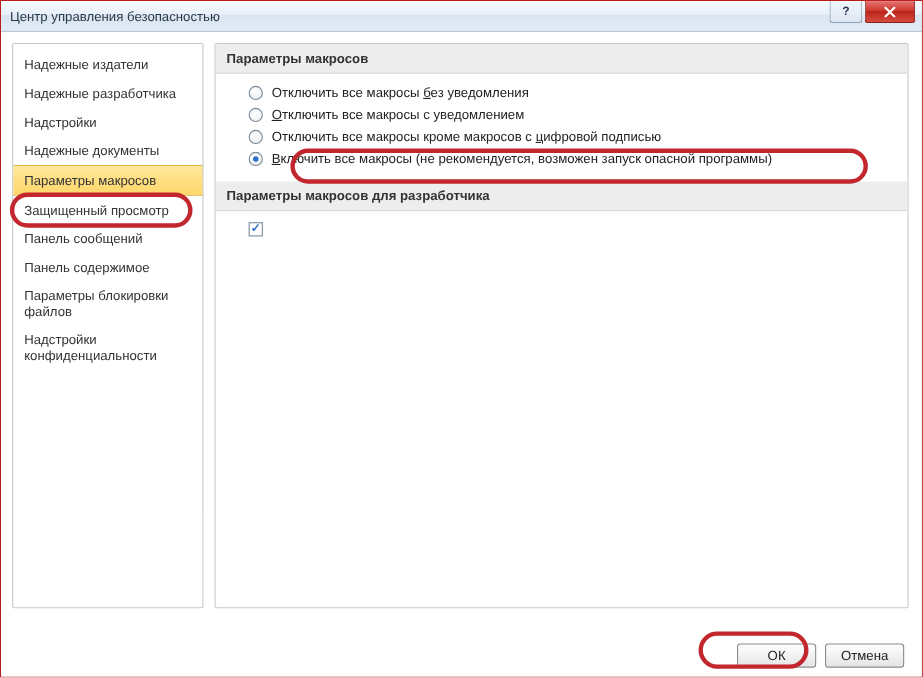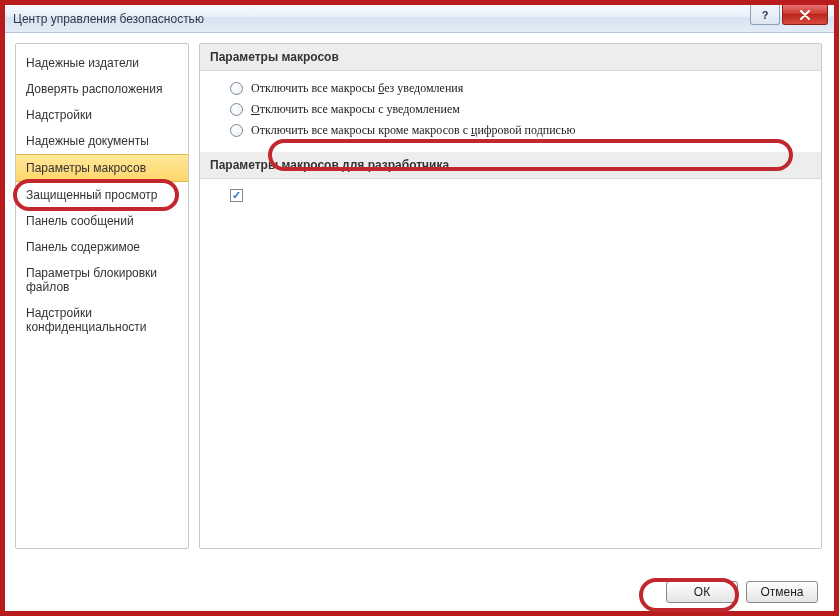--- a/index.html
+++ b/index.html
@@ -1,20 +1,20 @@
 <!DOCTYPE html>
 <html><head>
 <meta charset="utf-8">
 <style>
   * { box-sizing: border-box; }
   html, body { margin: 0; padding: 0; font-family: "Segoe UI", Tahoma, sans-serif; font-size: 12px; background: #fff; }
 
   .window {
     width: 839px; height: 616px;
-    border: 5px solid #b91c1c;
+    border: 1px solid #b91c1c;
     display: flex; flex-direction: column;
     background: #f0f0f0;
   }
 
   .titlebar {
     height: 28px;
     background: linear-gradient(to bottom, #f7fbff 0%, #e7eff8 45%, #d8e4f0 46%, #e2ecf7 100%);
     border-bottom: 1px solid #b6c5d6;
     display: flex; align-items: center;
     padding-left: 8px;
@@ -96,21 +96,20 @@
     background: #ededed;
     border-bottom: 1px solid #d9d9d9;
     padding: 6px 10px;
     font-weight: bold;
     color: #333;
   }
   .section-body {
     padding: 10px 18px 14px 30px;
     display: flex; flex-direction: column;
     gap: 6px;
-    font-family: Liberation Serif, serif;
   }
   .opt {
     display: flex; align-items: center;
     gap: 8px;
     position: relative;
   }
   .radio {
     width: 13px; height: 13px;
     border: 1px solid #7a8a99;
     border-radius: 50%;
@@ -175,21 +174,21 @@
         </svg>
       </div>
     </div>
   </div>
 
   <div class="client">
     <div class="panes">
 
       <div class="sidebar" id="sidebar">
           <div class="side-item">Надежные издатели</div>
-          <div class="side-item">Доверять расположения</div>
+          <div class="side-item">Надежные разработчика</div>
           <div class="side-item">Надстройки</div>
           <div class="side-item">Надежные документы</div>
           <div class="side-item selected">Параметры макросов</div>
           <div class="side-item">Защищенный просмотр</div>
           <div class="side-item">Панель сообщений</div>
           <div class="side-item">Панель содержимое</div>
           <div class="side-item">Параметры блокировки файлов</div>
           <div class="side-item">Надстройки конфиденциальности</div>
         </div>
 
@@ -201,20 +200,24 @@
               <span class="opt-label">Отключить все макросы <span class="underline-char">б</span>ез уведомления</span>
             </div>
             <div class="opt">
               <span class="radio"></span>
               <span class="opt-label"><span class="underline-char">О</span>тключить все макросы с уведомлением</span>
             </div>
             <div class="opt">
               <span class="radio"></span>
               <span class="opt-label">Отключить все макросы кроме макросов с <span class="underline-char">ц</span>ифровой подписью</span>
             </div>
+            <div class="opt">
+              <span class="radio checked"></span>
+              <span class="opt-label"><span class="underline-char">В</span>ключить все макросы (не рекомендуется, возможен запуск опасной программы)</span>
+            </div>
           </div>
 
         <div class="section-header">Параметры макросов для разработчика</div>
         <div class="section-body">
           <div class="opt">
             <span class="check checked" id="vba-check"></span>
           </div>
         </div>
       </div>
 

